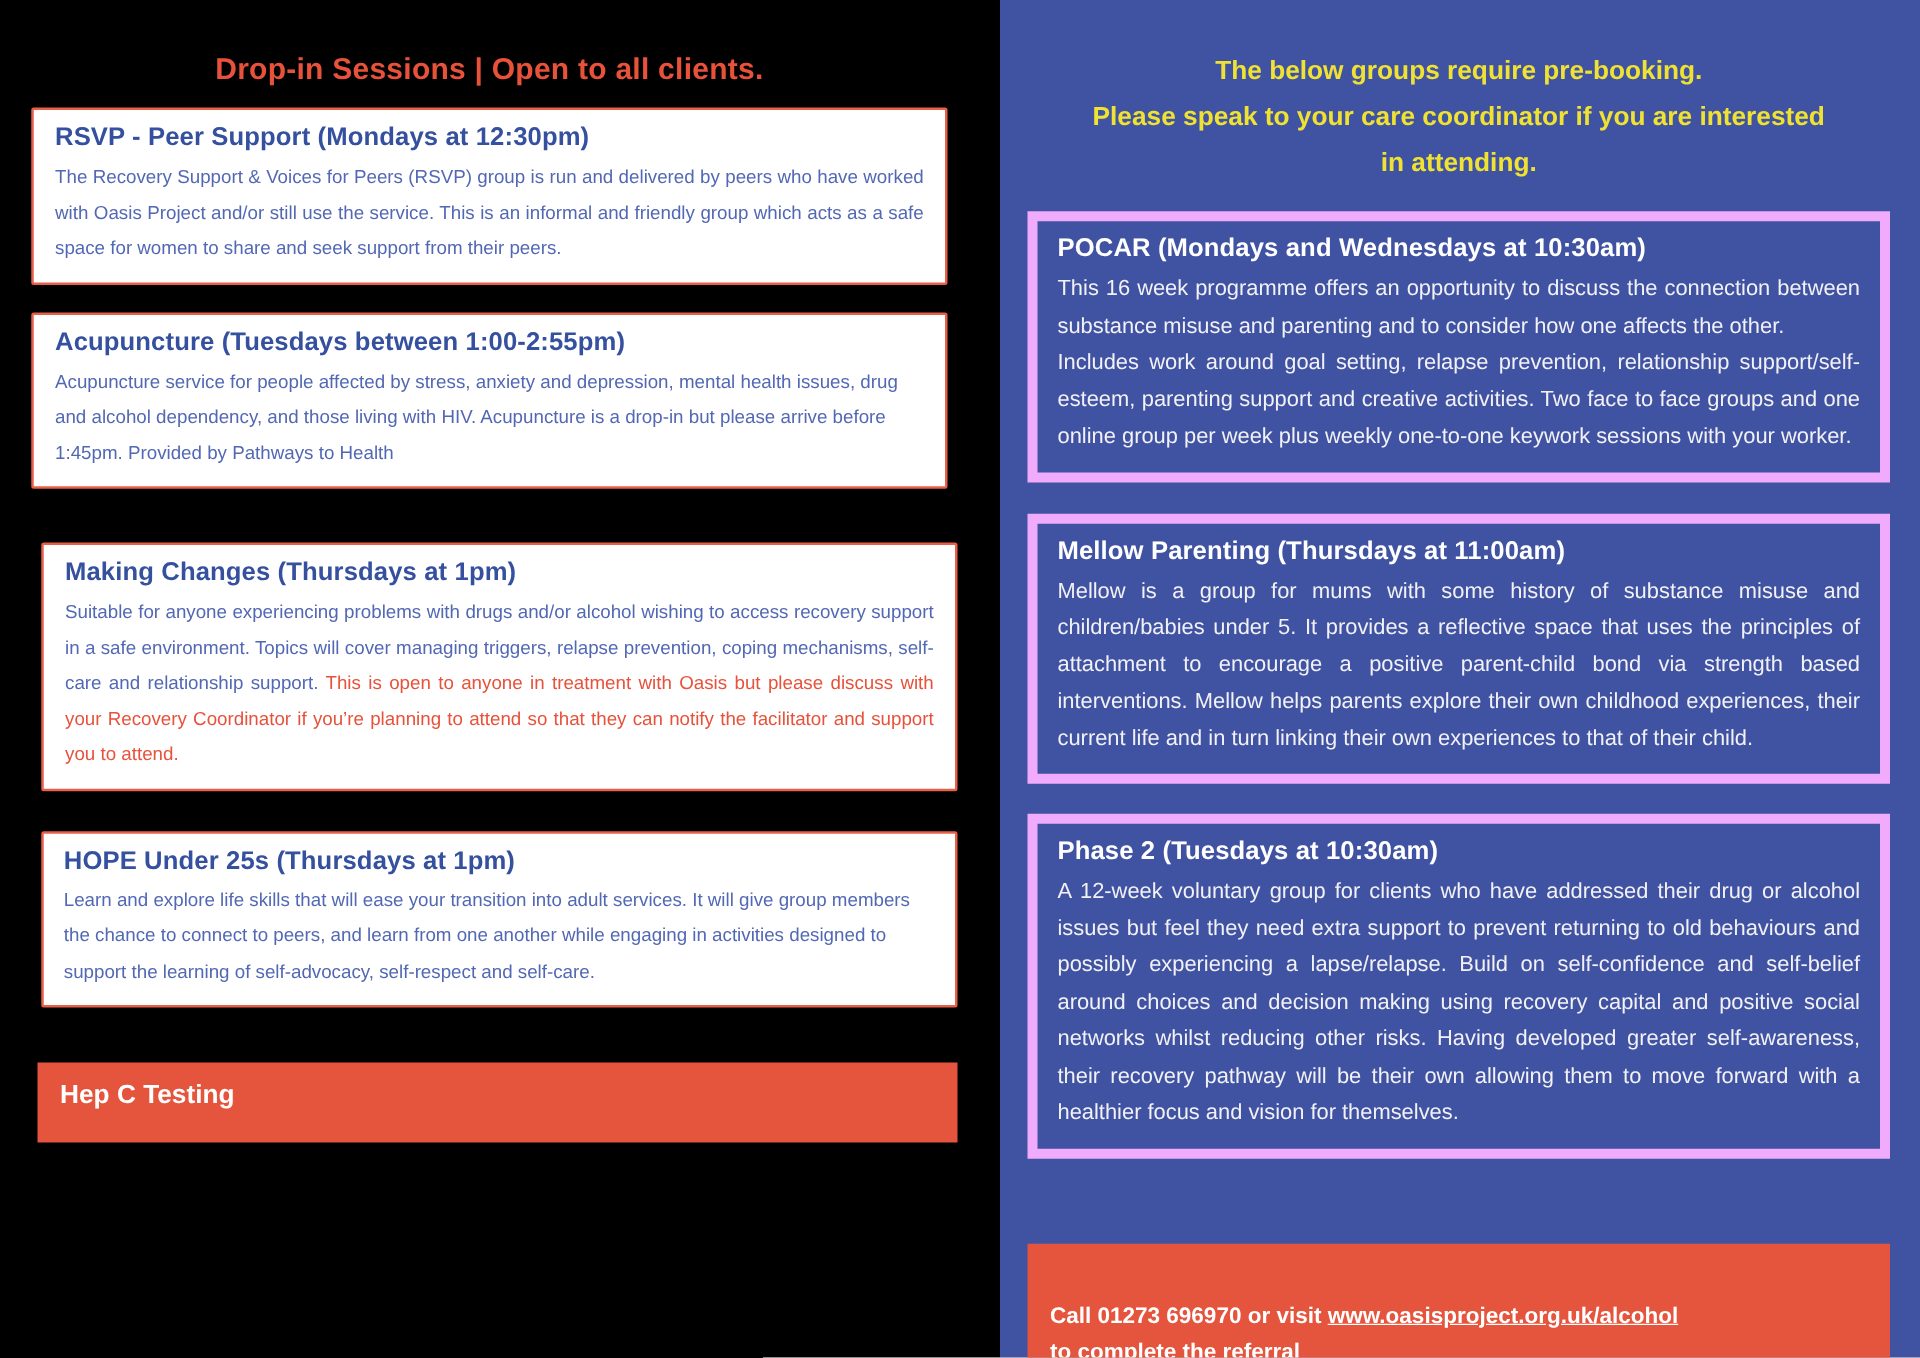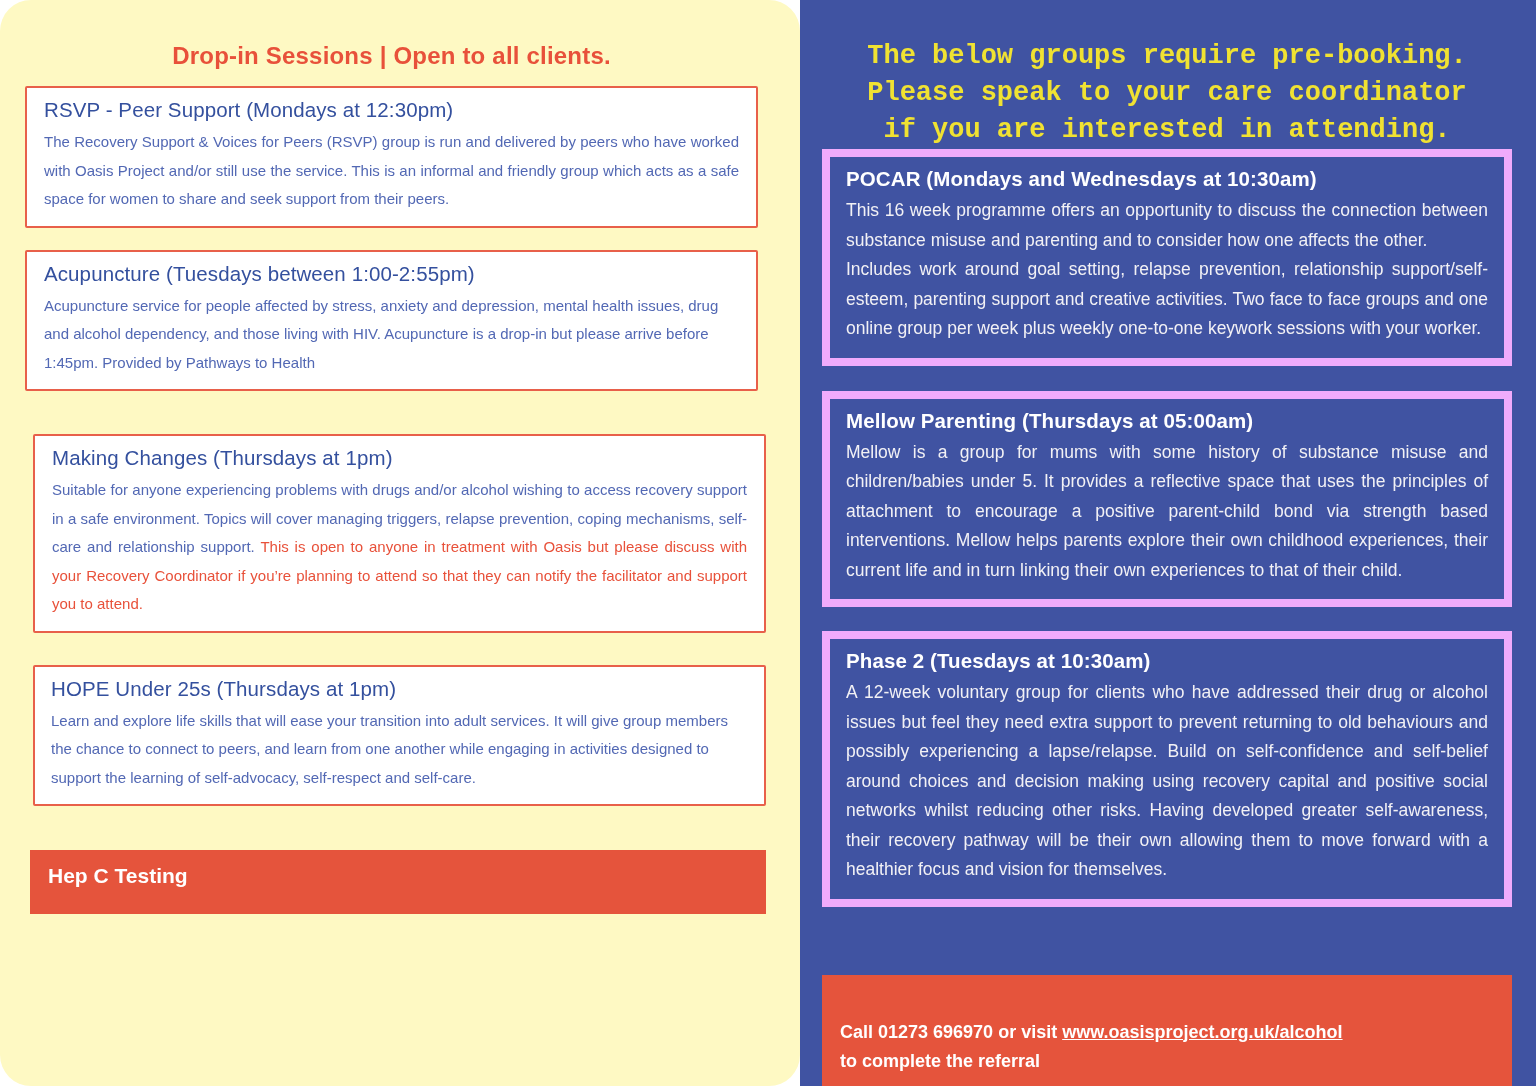--- a/index.html
+++ b/index.html
@@ -13,44 +13,43 @@
   .page {
     position: relative;
     width: 1536px;
     height: 1086px;
     display: flex;
   }
   
   .left-col {
     width: 800px;
     height: 1086px;
-    background: #fef9c3;
+    background: #000000;
     padding: 42px 18px 0 25px;
-    border-radius: 31px;
   }
   .left-title {
     color: #e8513a;
     font-weight: bold;
     font-size: 24px;
     text-align: center;
     width: 733px;
     margin-bottom: 16px;
     letter-spacing: 0.2px;
   }
   .session-box {
     width: 733px;
     border: 2px solid #e8604a;
     border-radius: 2px;
     padding: 10px 17px 12px 17px;
     background: #ffffff;
   }
   .session-box h2 {
     color: #34509e;
     font-size: 20.5px;
-    font-weight: normal;
+    font-weight: bold;
     margin-bottom: 6px;
     letter-spacing: 0.1px;
   }
   .session-box p {
     color: #5268b4;
     font-size: 15px;
     line-height: 28.5px;
   }
   .just { text-align: justify; }
   .red-text { color: #e8513a; }
@@ -74,24 +73,24 @@
   
   .right-col {
     width: 736px;
     height: 1086px;
     background: #4053a2;
     padding: 38px 24px 0 22px;
   }
   .right-header {
     color: #f0e232;
     font-weight: bold;
-    font-size: 27px;
+    font-size: 21px;
     text-align: center;
     line-height: 37px;
-    font-family: Liberation Mono, monospace;
+    margin-bottom: 20px;
   }
   .right-header .hdr-line2 {
     max-width: 600px;
     margin: 0 auto;
   }
   .prebook-box {
     width: 690px;
     border: 8px solid #f0abfc;
     padding: 10px 16px 14px 16px;
   }
@@ -170,21 +169,21 @@
       <div class="hdr-line2">Please speak to your care coordinator if you are interested in attending.</div>
     </div>
 
     <div class="prebook-box box-pocar">
       <h2>POCAR (Mondays and Wednesdays at 10:30am)</h2>
       <p class="just">This 16 week programme offers an opportunity to discuss the connection between substance misuse and parenting and to consider how one affects the other.</p>
       <p class="just">Includes work around goal setting, relapse prevention, relationship support/self-esteem, parenting support and creative activities. Two face to face groups and one online group per week plus weekly one-to-one keywork sessions with your worker.</p>
     </div>
 
     <div class="prebook-box box-mellow">
-      <h2>Mellow Parenting (Thursdays at 05:00am)</h2>
+      <h2>Mellow Parenting (Thursdays at 11:00am)</h2>
       <p class="just">Mellow is a group for mums with some history of substance misuse and children/babies under 5. It provides a reflective space that uses the principles of attachment to encourage a positive parent-child bond via strength based interventions. Mellow helps parents explore their own childhood experiences, their current life and in turn linking their own experiences to that of their child.</p>
     </div>
 
     <div class="prebook-box box-phase2">
       <h2>Phase 2 (Tuesdays at 10:30am)</h2>
       <p class="just">A 12-week voluntary group for clients who have addressed their drug or alcohol issues but feel they need extra support to prevent returning to old behaviours and possibly experiencing a lapse/relapse. Build on self-confidence and self-belief around choices and decision making using recovery capital and positive social networks whilst reducing other risks. Having developed greater self-awareness, their recovery pathway will be their own allowing them to move forward with a healthier focus and vision for themselves.</p>
     </div>
 
     <div class="creche-box">
       <p><br>

